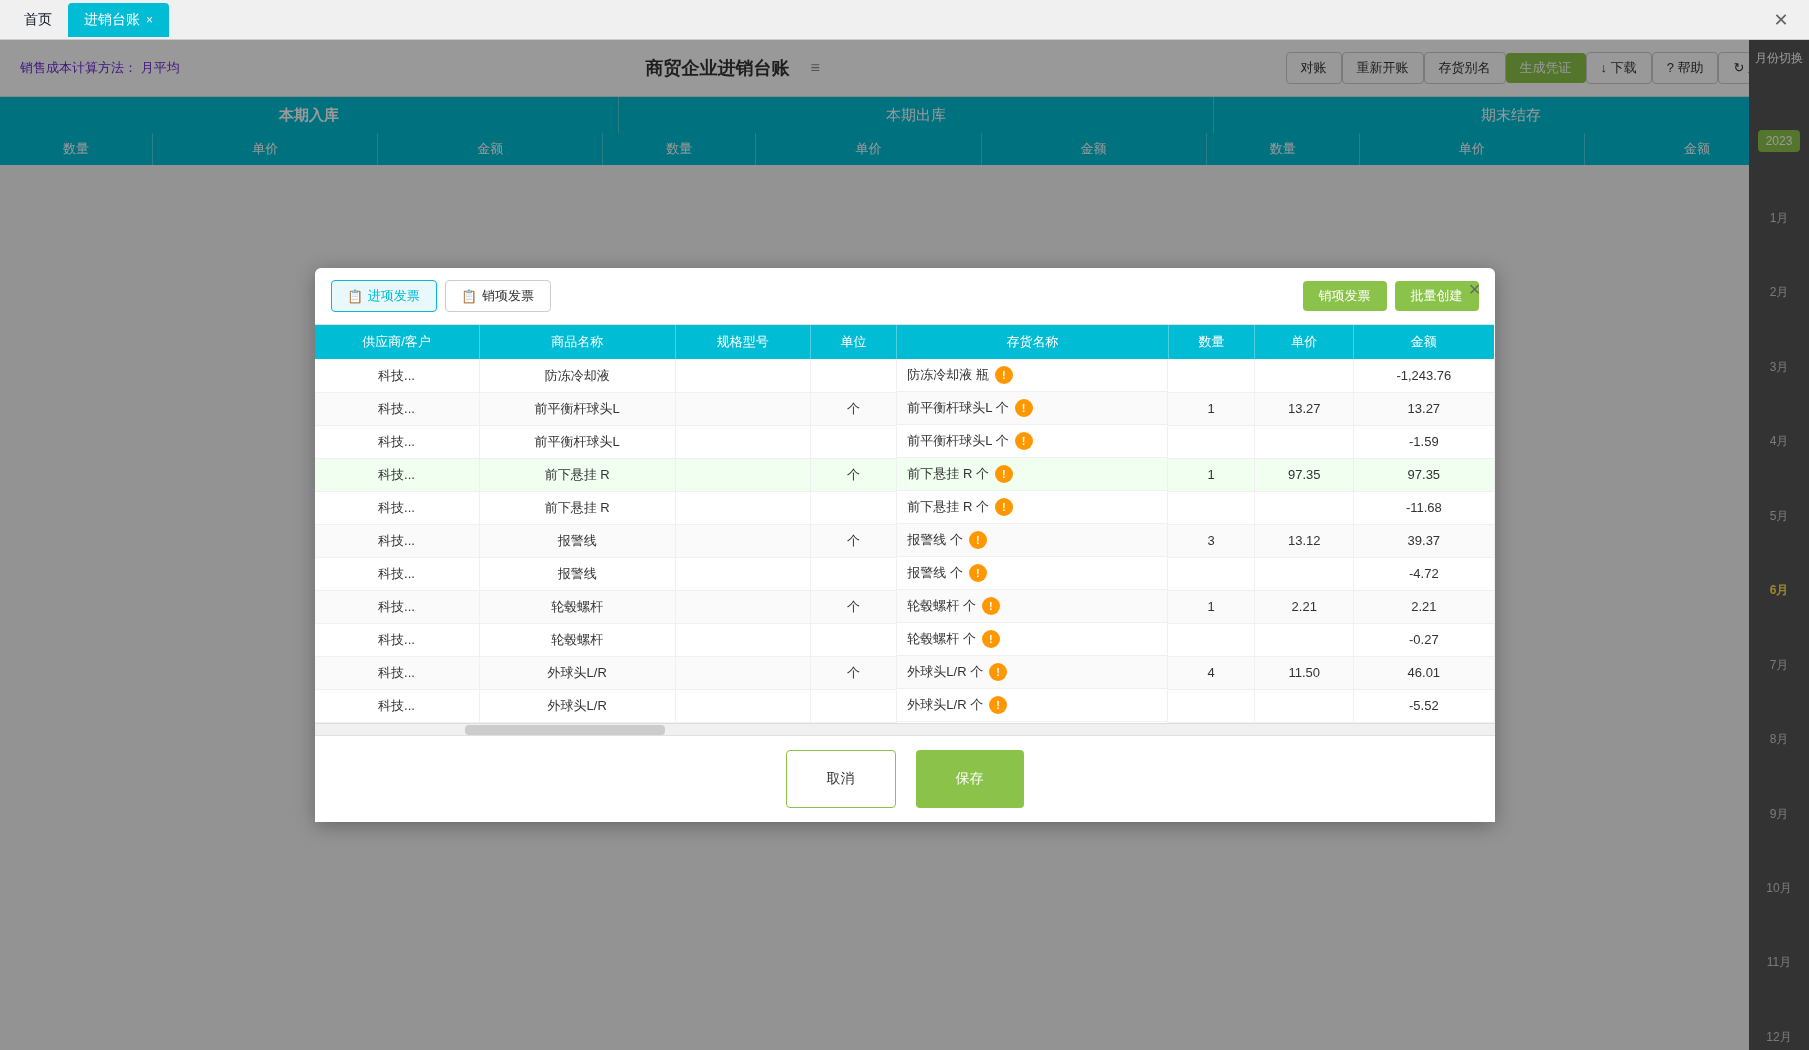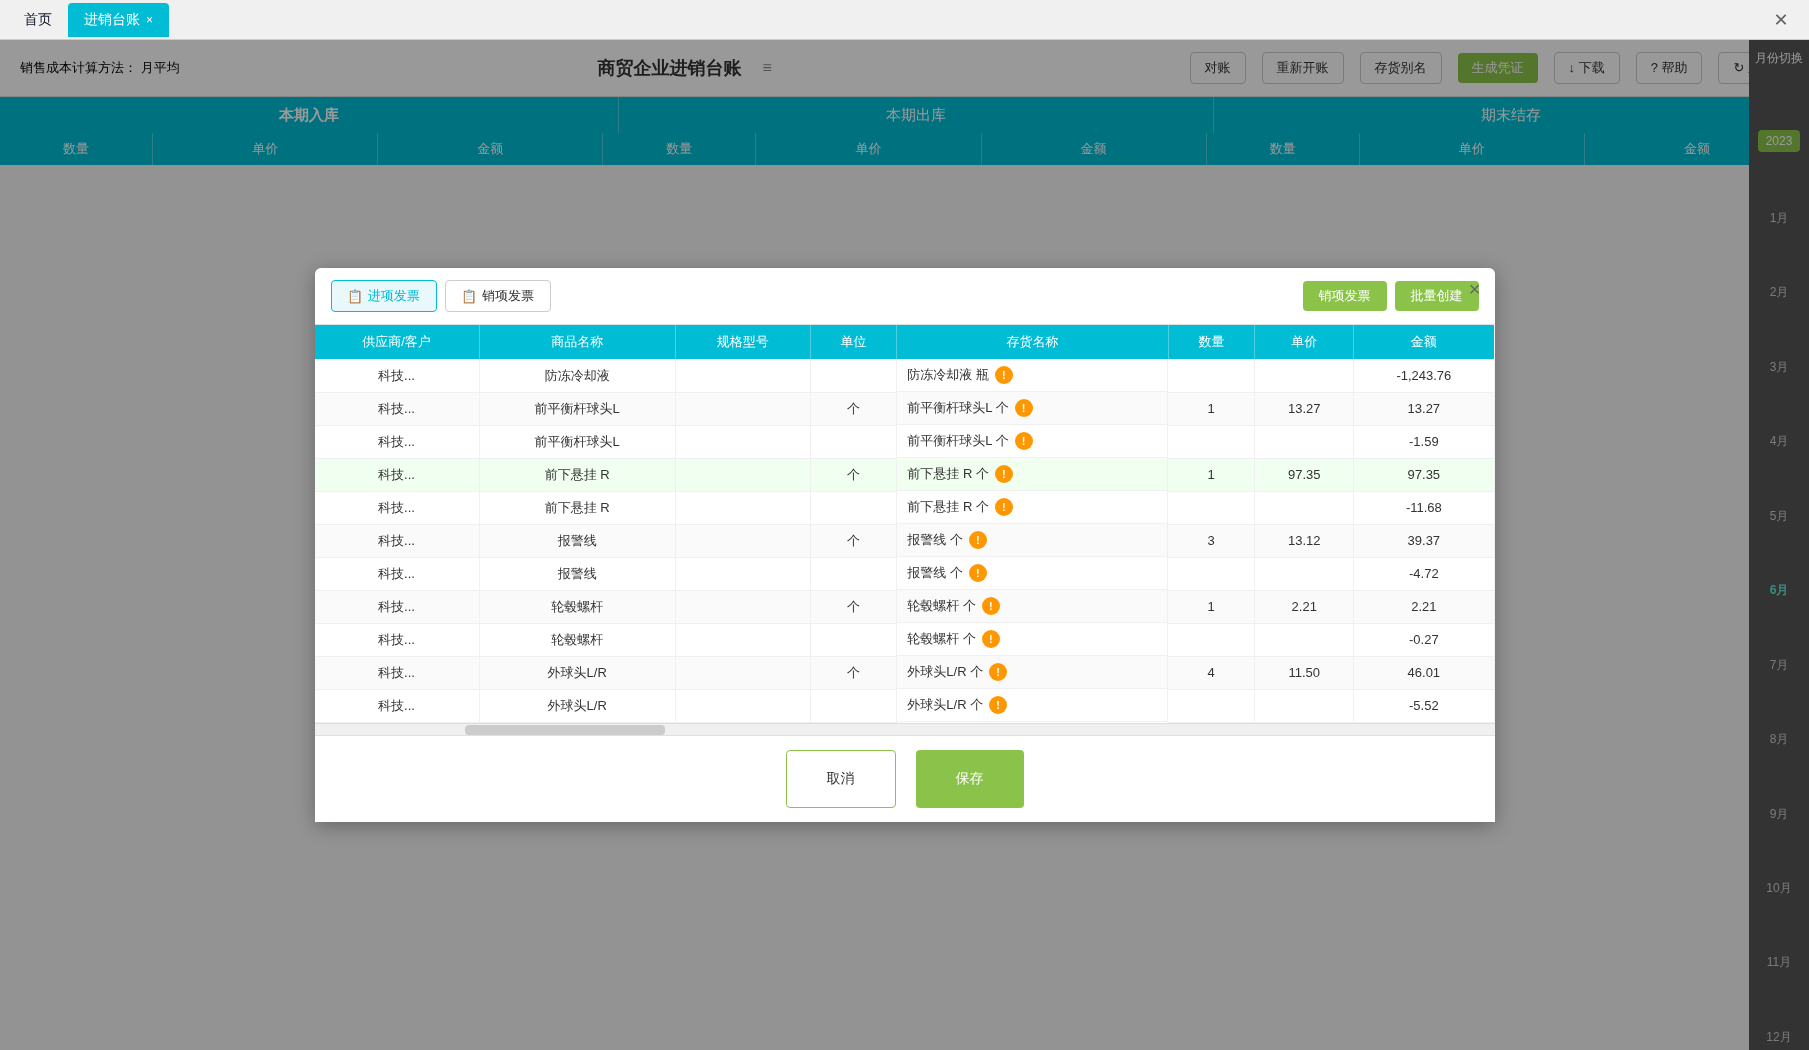--- a/index.html
+++ b/index.html
@@ -11,38 +11,38 @@
     .tab.active { background: #00bcd4; color: white; border-radius: 4px 4px 0 0; display: flex; align-items: center; gap: 6px; }
     .tab-close { font-size: 12px; cursor: pointer; }
     .window-close { margin-left: auto; width: 40px; height: 40px; display: flex; align-items: center; justify-content: center; cursor: pointer; font-size: 18px; color: #666; }
 
     
     .main-bg { background: #f5f5f5; width: 100%; height: calc(100% - 40px); position: relative; }
 
     
     .toolbar { display: flex; align-items: center; padding: 12px 20px; background: white; border-bottom: 1px solid #e0e0e0; }
     .toolbar-title { flex: 1; text-align: center; font-size: 18px; font-weight: bold; color: #333; display: flex; align-items: center; justify-content: center; gap: 21px; }
-    .toolbar-left { font-size: 13px; color: #000000; }
-    .toolbar-buttons { display: flex; gap: 16px; align-items: center; }
+    .toolbar-left { font-size: 13px; color: #6d28d9; }
+    .toolbar-buttons { display: flex; gap: 0; align-items: center; }
     .btn { padding: 6px 14px; border-radius: 4px; border: 1px solid #ccc; cursor: pointer; font-size: 13px; background: white; color: #333; }
     .btn-primary { background: #8bc34a; color: white; border: none; }
 
     
     .table-header-outer { background: #00bcd4; color: white; }
     .table-header-row1 { display: flex; }
     .table-header-row2 { display: flex; }
     .th-section { display: flex; align-items: center; justify-content: center; flex: 1; padding: 8px; border-right: 1px solid rgba(255,255,255,0.3); font-size: 14px; }
     .th-cell { display: flex; align-items: center; justify-content: center; padding: 6px 4px; font-size: 13px; border-right: 1px solid rgba(255,255,255,0.3); color: white; }
 
     
     .right-sidebar { position: absolute; right: 0; top: 0; width: 60px; background: #555; height: 100%; display: flex; flex-direction: column; align-items: center; justify-content: space-between; }
     .sidebar-label { color: white; font-size: 12px; padding: 10px 4px; text-align: center; }
     .year-badge { background: #8bc34a; color: white; padding: 4px 8px; border-radius: 4px; font-size: 12px; margin: 4px; cursor: pointer; }
     .month-item { color: #ccc; font-size: 12px; padding: 4px; cursor: pointer; }
-    .month-item.active { color: #5eead4; font-weight: bold; }
+    .month-item.active { color: #fde047; font-weight: bold; }
 
     
     .modal-overlay { position: absolute; top: 0; left: 0; width: 100%; height: 100%; background: rgba(0,0,0,0.4); z-index: 100; display: flex; align-items: center; justify-content: center; }
     .modal { background: white; border-radius: 6px; width: 1180px; max-height: 620px; display: flex; flex-direction: column; position: relative; box-shadow: 0 4px 20px rgba(0,0,0,0.3); }
     .modal-header { display: flex; align-items: center; padding: 12px 16px; border-bottom: 1px solid #e0e0e0; gap: 8px; }
     .modal-tab { padding: 6px 16px; border-radius: 4px; cursor: pointer; font-size: 13px; border: 1px solid #ccc; background: white; color: #333; display: flex; align-items: center; gap: 4px; }
     .modal-tab.active { background: #e8f8fb; border-color: #00bcd4; color: #00bcd4; }
     .modal-header-right { margin-left: auto; display: flex; gap: 8px; }
     .btn-batch { padding: 6px 16px; border-radius: 4px; border: none; cursor: pointer; font-size: 13px; color: white; }
     .btn-designate { background: #8bc34a; }

